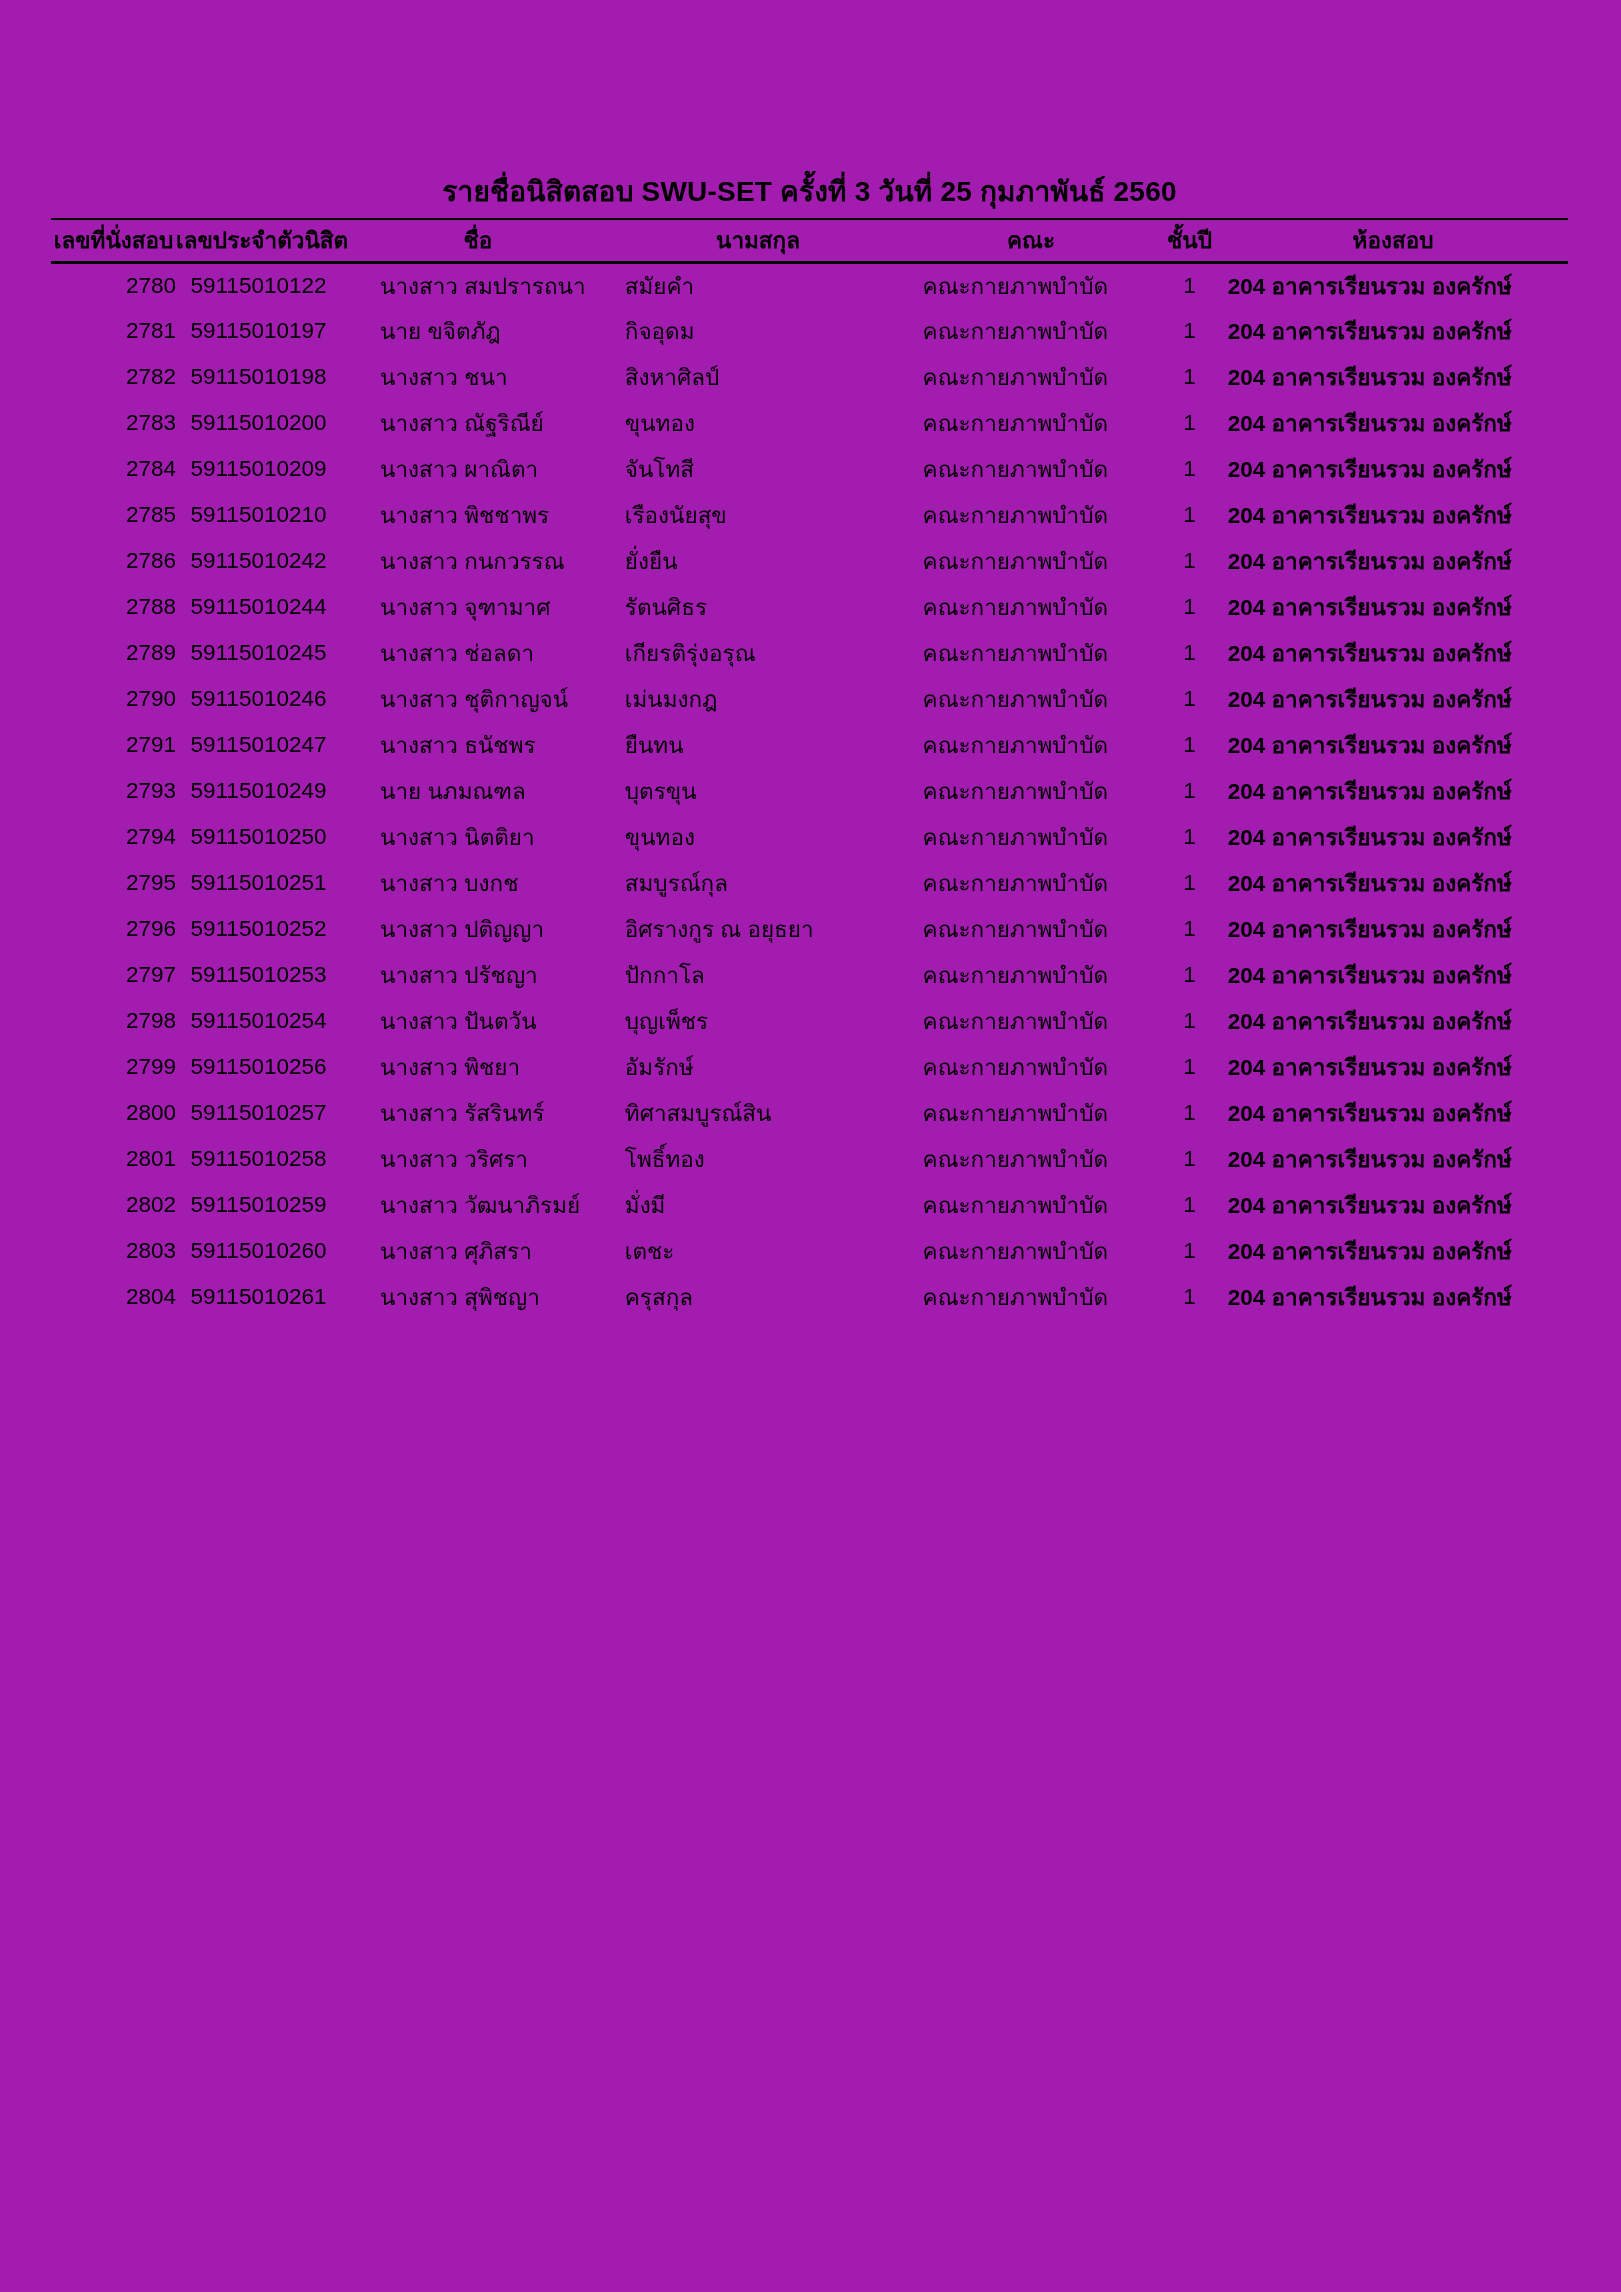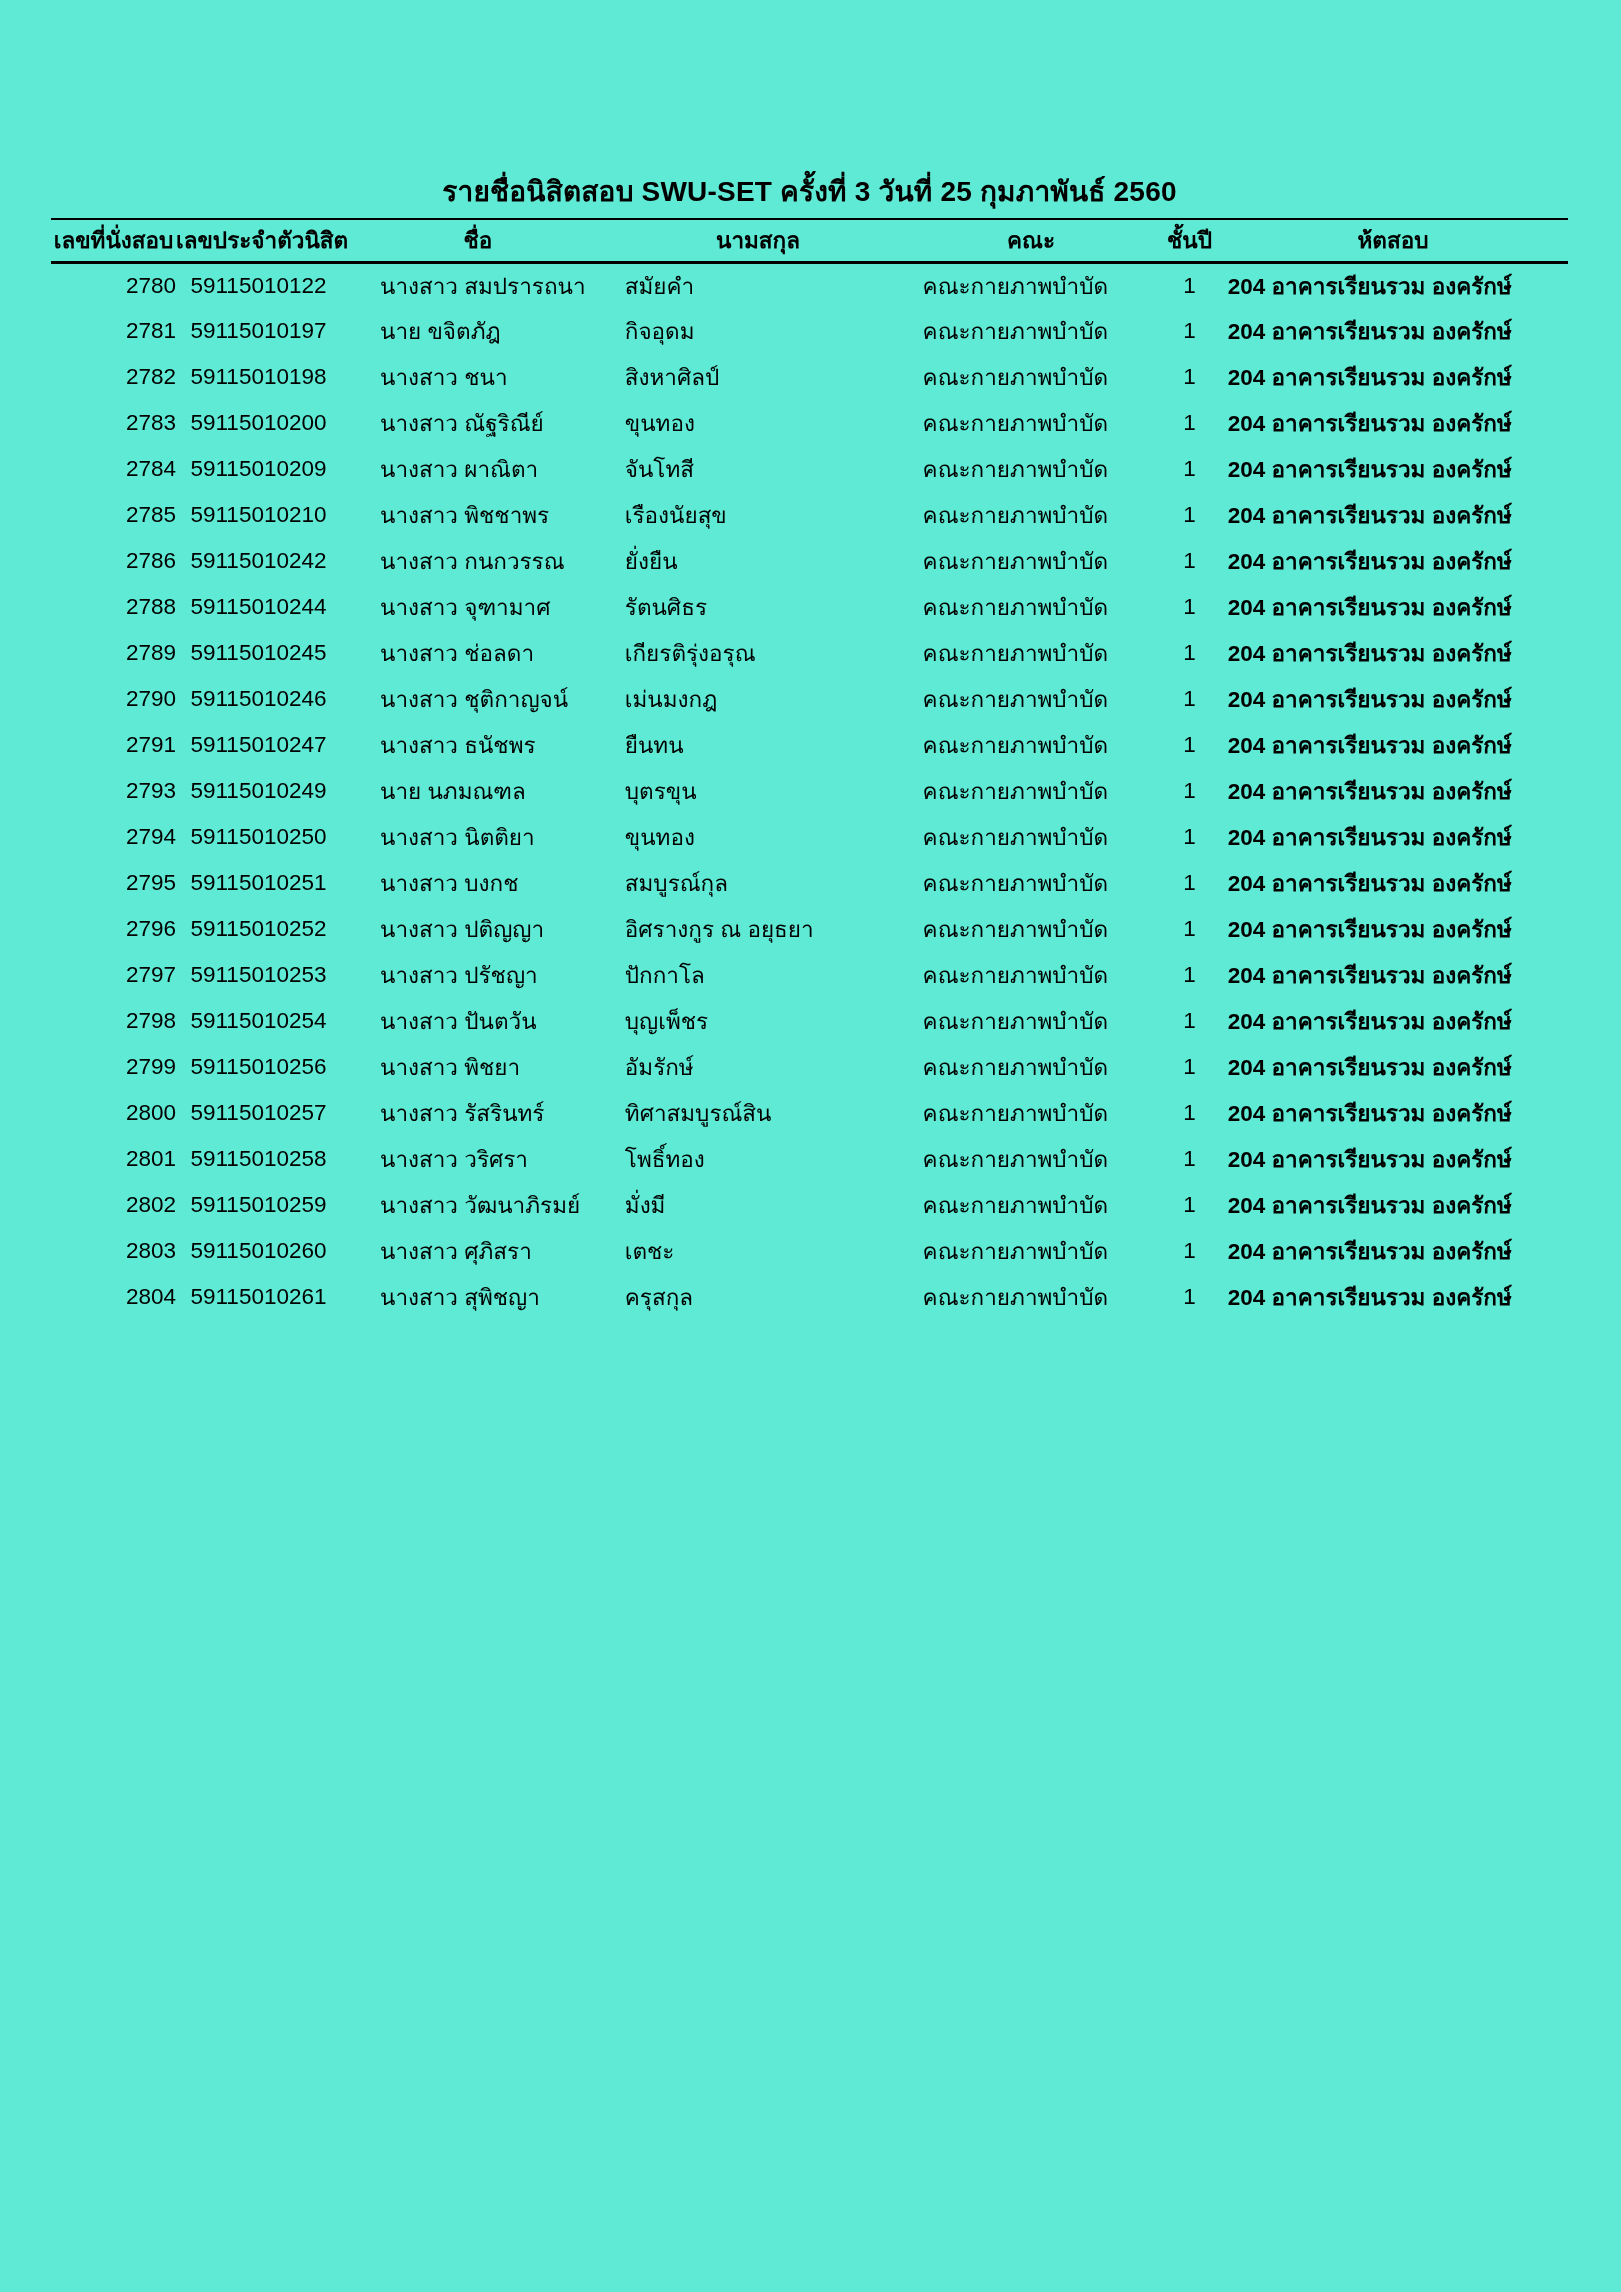--- a/index.html
+++ b/index.html
@@ -12,21 +12,21 @@
     width: 1621px;
     height: 2293px;
     position: relative;
     overflow: hidden;
   }
   .sheet {
     position: absolute;
     top: 0; left: 0;
     width: 1621px;
     height: 2293px;
-    background: #5eead4;
+    background: #a21caf;
   }
   .doc-title {
     position: absolute;
     top: 169px;
     left: 51px;
     width: 1517px;
     text-align: center;
     font-size: 28px;
     font-weight: bold;
     letter-spacing: 0.2px;
@@ -96,21 +96,21 @@
         <col class="w6">
     </colgroup>
     <thead>
       <tr>
         <th>เลขที่นั่งสอบ</th>
         <th>เลขประจำตัวนิสิต</th>
         <th>ชื่อ</th>
         <th>นามสกุล</th>
         <th>คณะ</th>
         <th>ชั้นปี</th>
-        <th>ห้ตสอบ</th>
+        <th>ห้องสอบ</th>
       </tr>
     </thead>
     <tbody>
         <tr>
           <td class="c0">2780</td>
           <td class="c1">59115010122</td>
           <td class="c2">นางสาว สมปรารถนา</td>
           <td class="c3">สมัยคำ</td>
           <td class="c4">คณะกายภาพบำบัด</td>
           <td class="c5">1</td>

